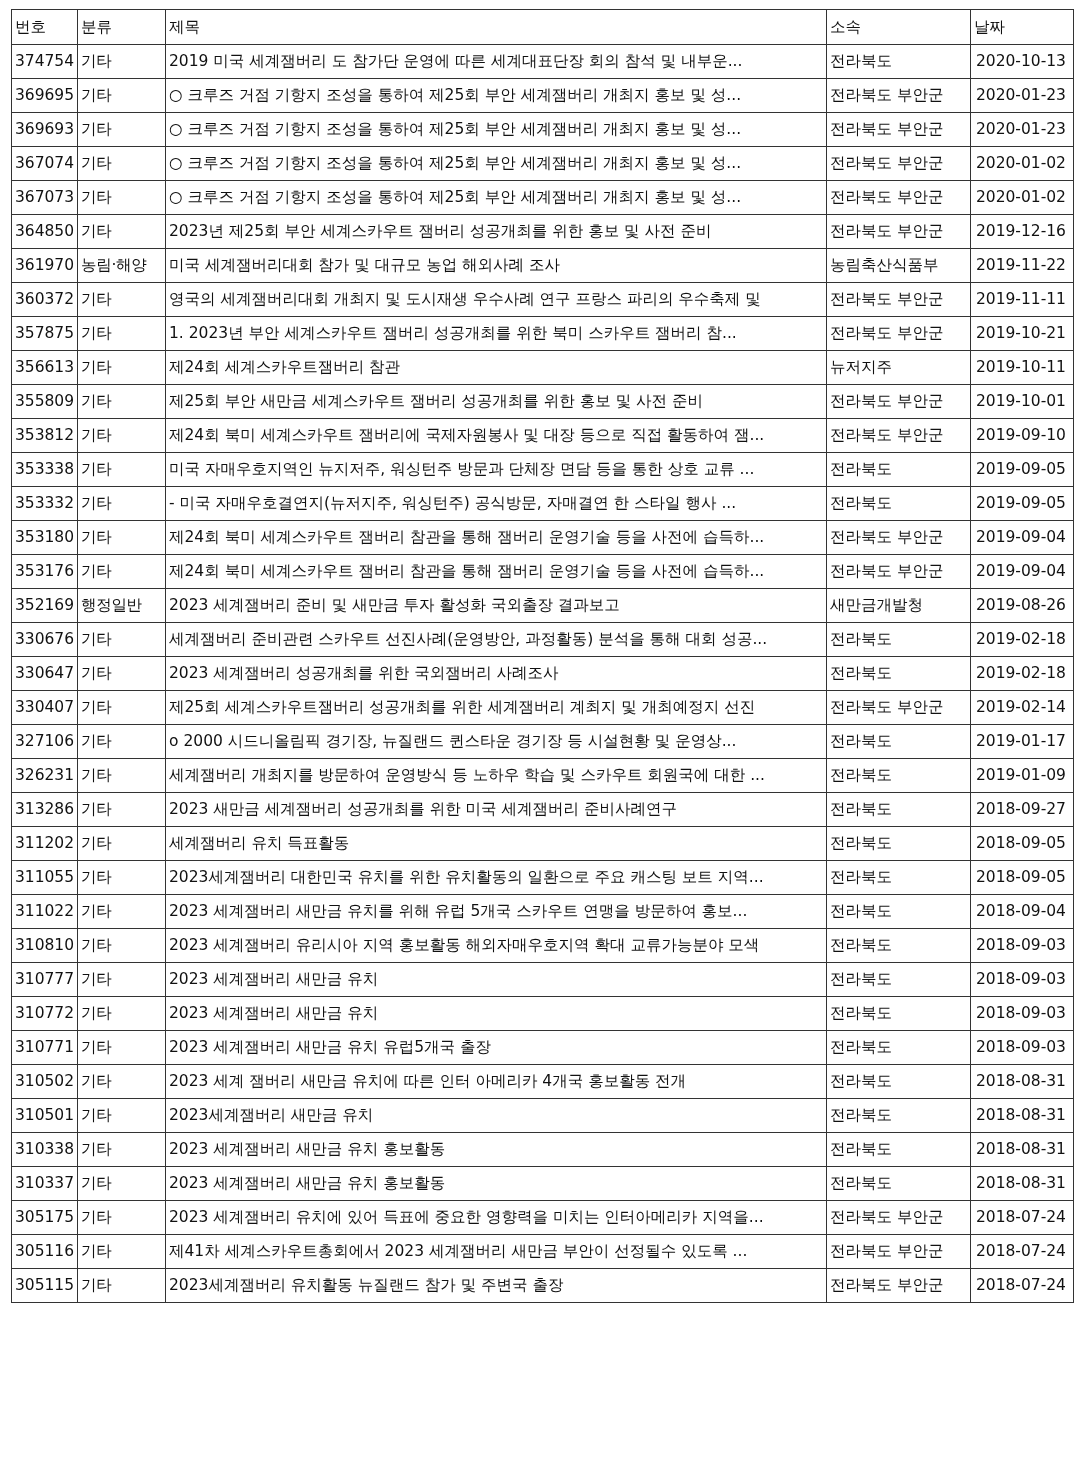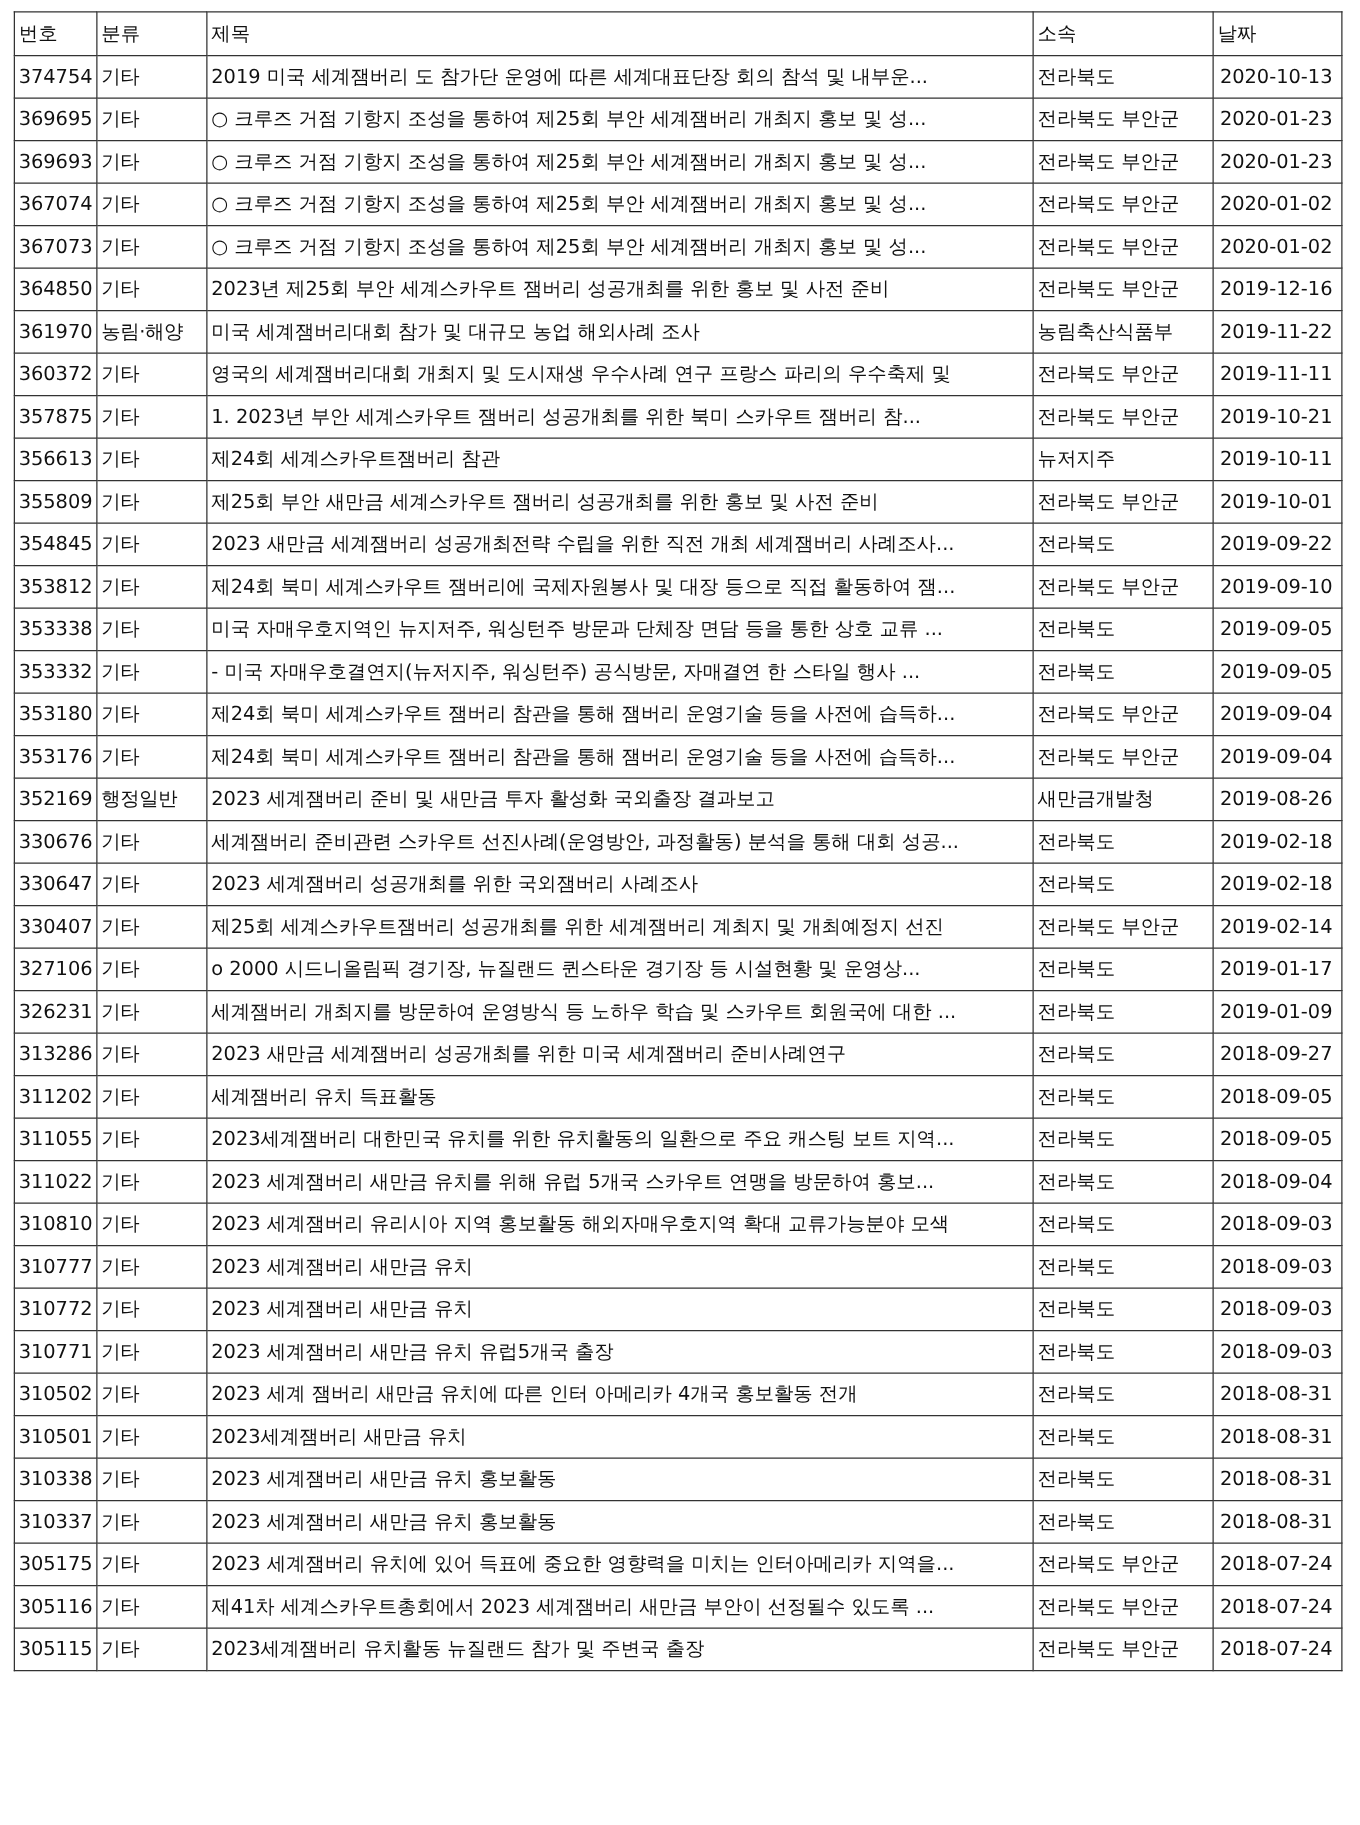--- a/index.html
+++ b/index.html
@@ -112,27 +112,20 @@
         <td class="date">2019-10-11</td>
       </tr>
       <tr>
         <td class="no">355809</td>
         <td class="cat">기타</td>
         <td class="title">제25회 부안 새만금 세계스카우트 잼버리 성공개최를 위한 홍보 및 사전 준비</td>
         <td class="org">전라북도 부안군</td>
         <td class="date">2019-10-01</td>
       </tr>
       <tr>
-        <td class="no">354845</td>
-        <td class="cat">기타</td>
-        <td class="title">2023 새만금 세계잼버리 성공개최전략 수립을 위한 직전 개최 세계잼버리 사례조사...</td>
-        <td class="org">전라북도</td>
-        <td class="date">2019-09-22</td>
-      </tr>
-      <tr>
         <td class="no">353812</td>
         <td class="cat">기타</td>
         <td class="title">제24회 북미 세계스카우트 잼버리에 국제자원봉사 및 대장 등으로 직접 활동하여 잼...</td>
         <td class="org">전라북도 부안군</td>
         <td class="date">2019-09-10</td>
       </tr>
       <tr>
         <td class="no">353338</td>
         <td class="cat">기타</td>
         <td class="title">미국 자매우호지역인 뉴지저주, 워싱턴주 방문과 단체장 면담 등을 통한 상호 교류 ...</td>

